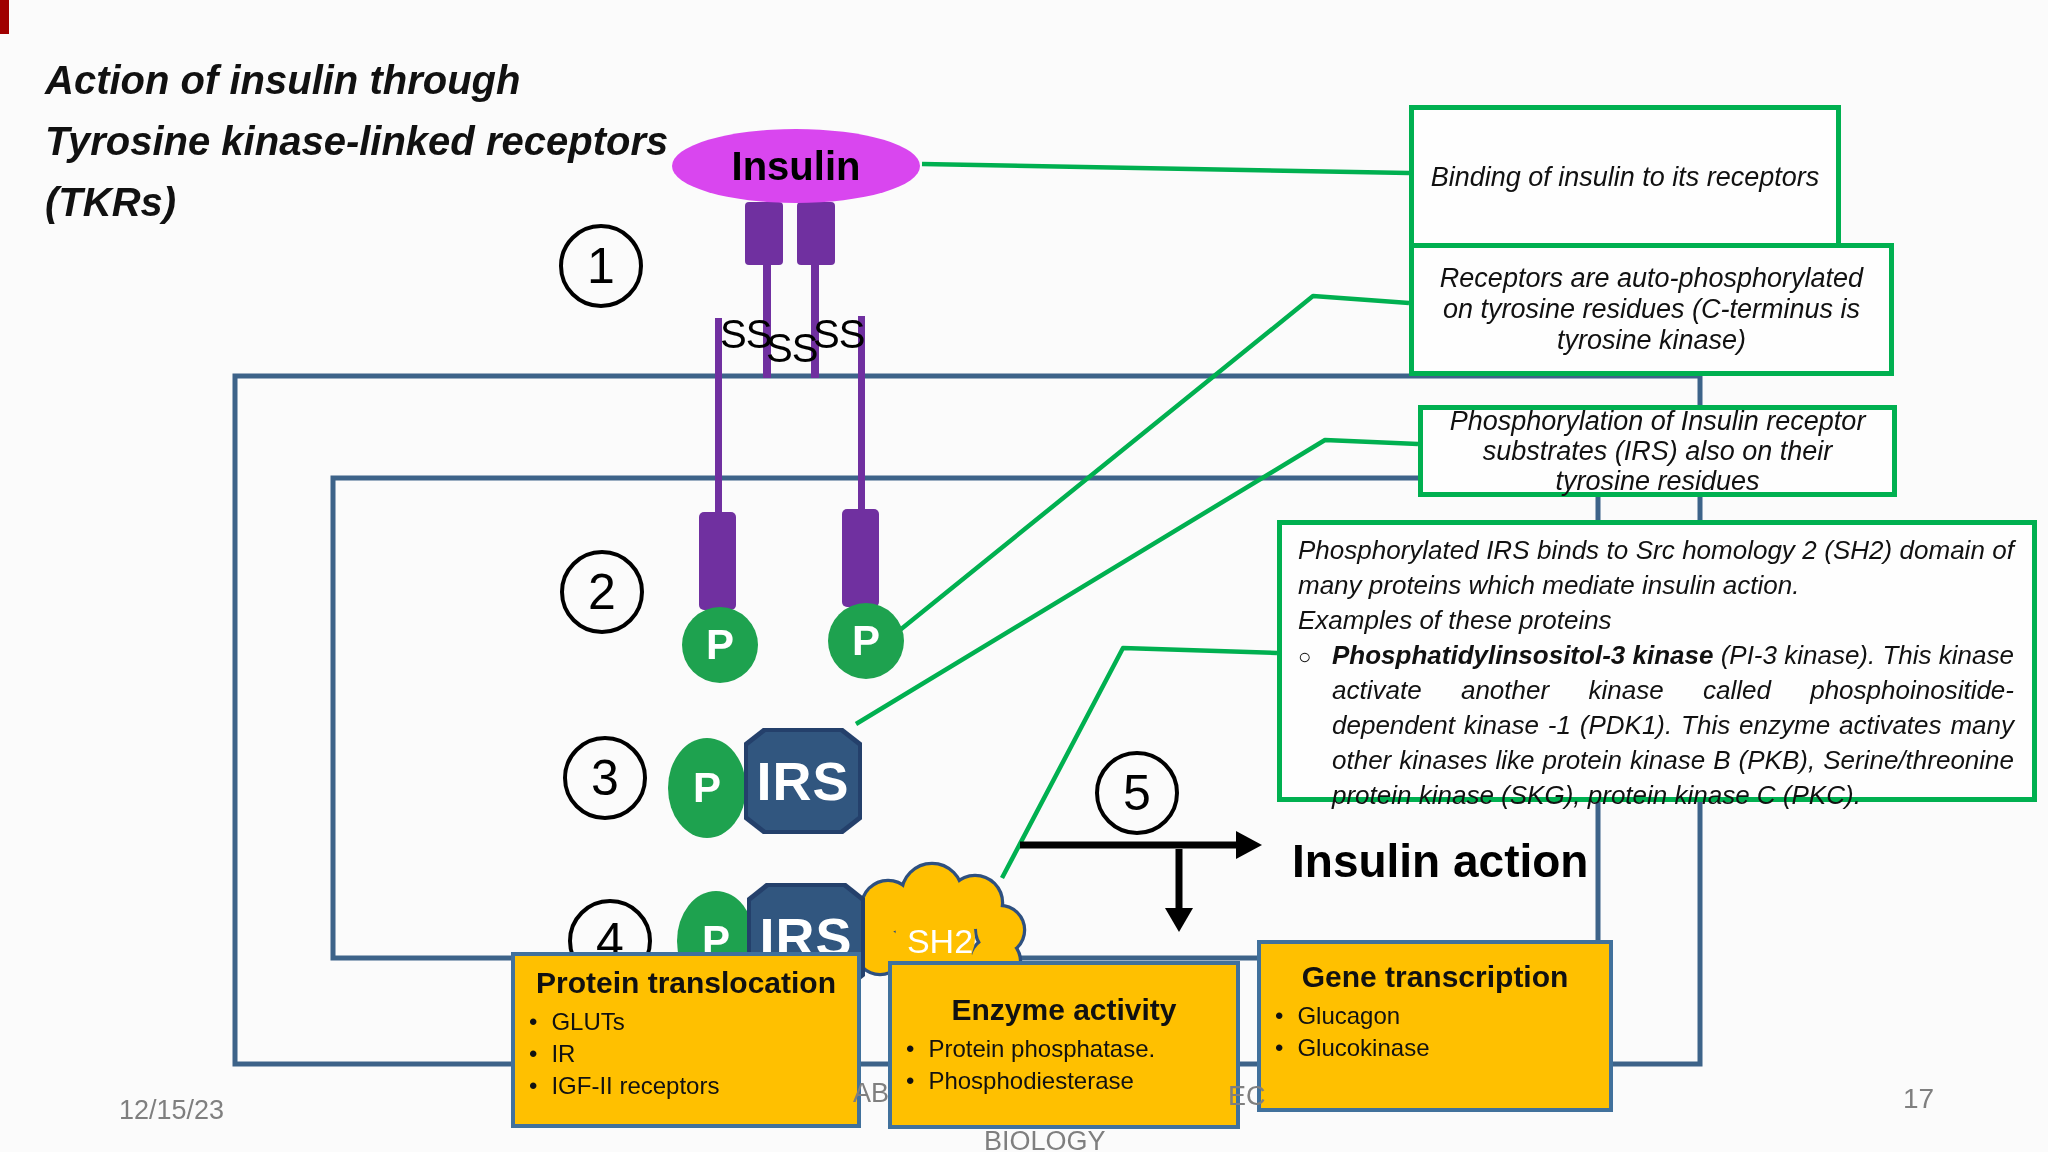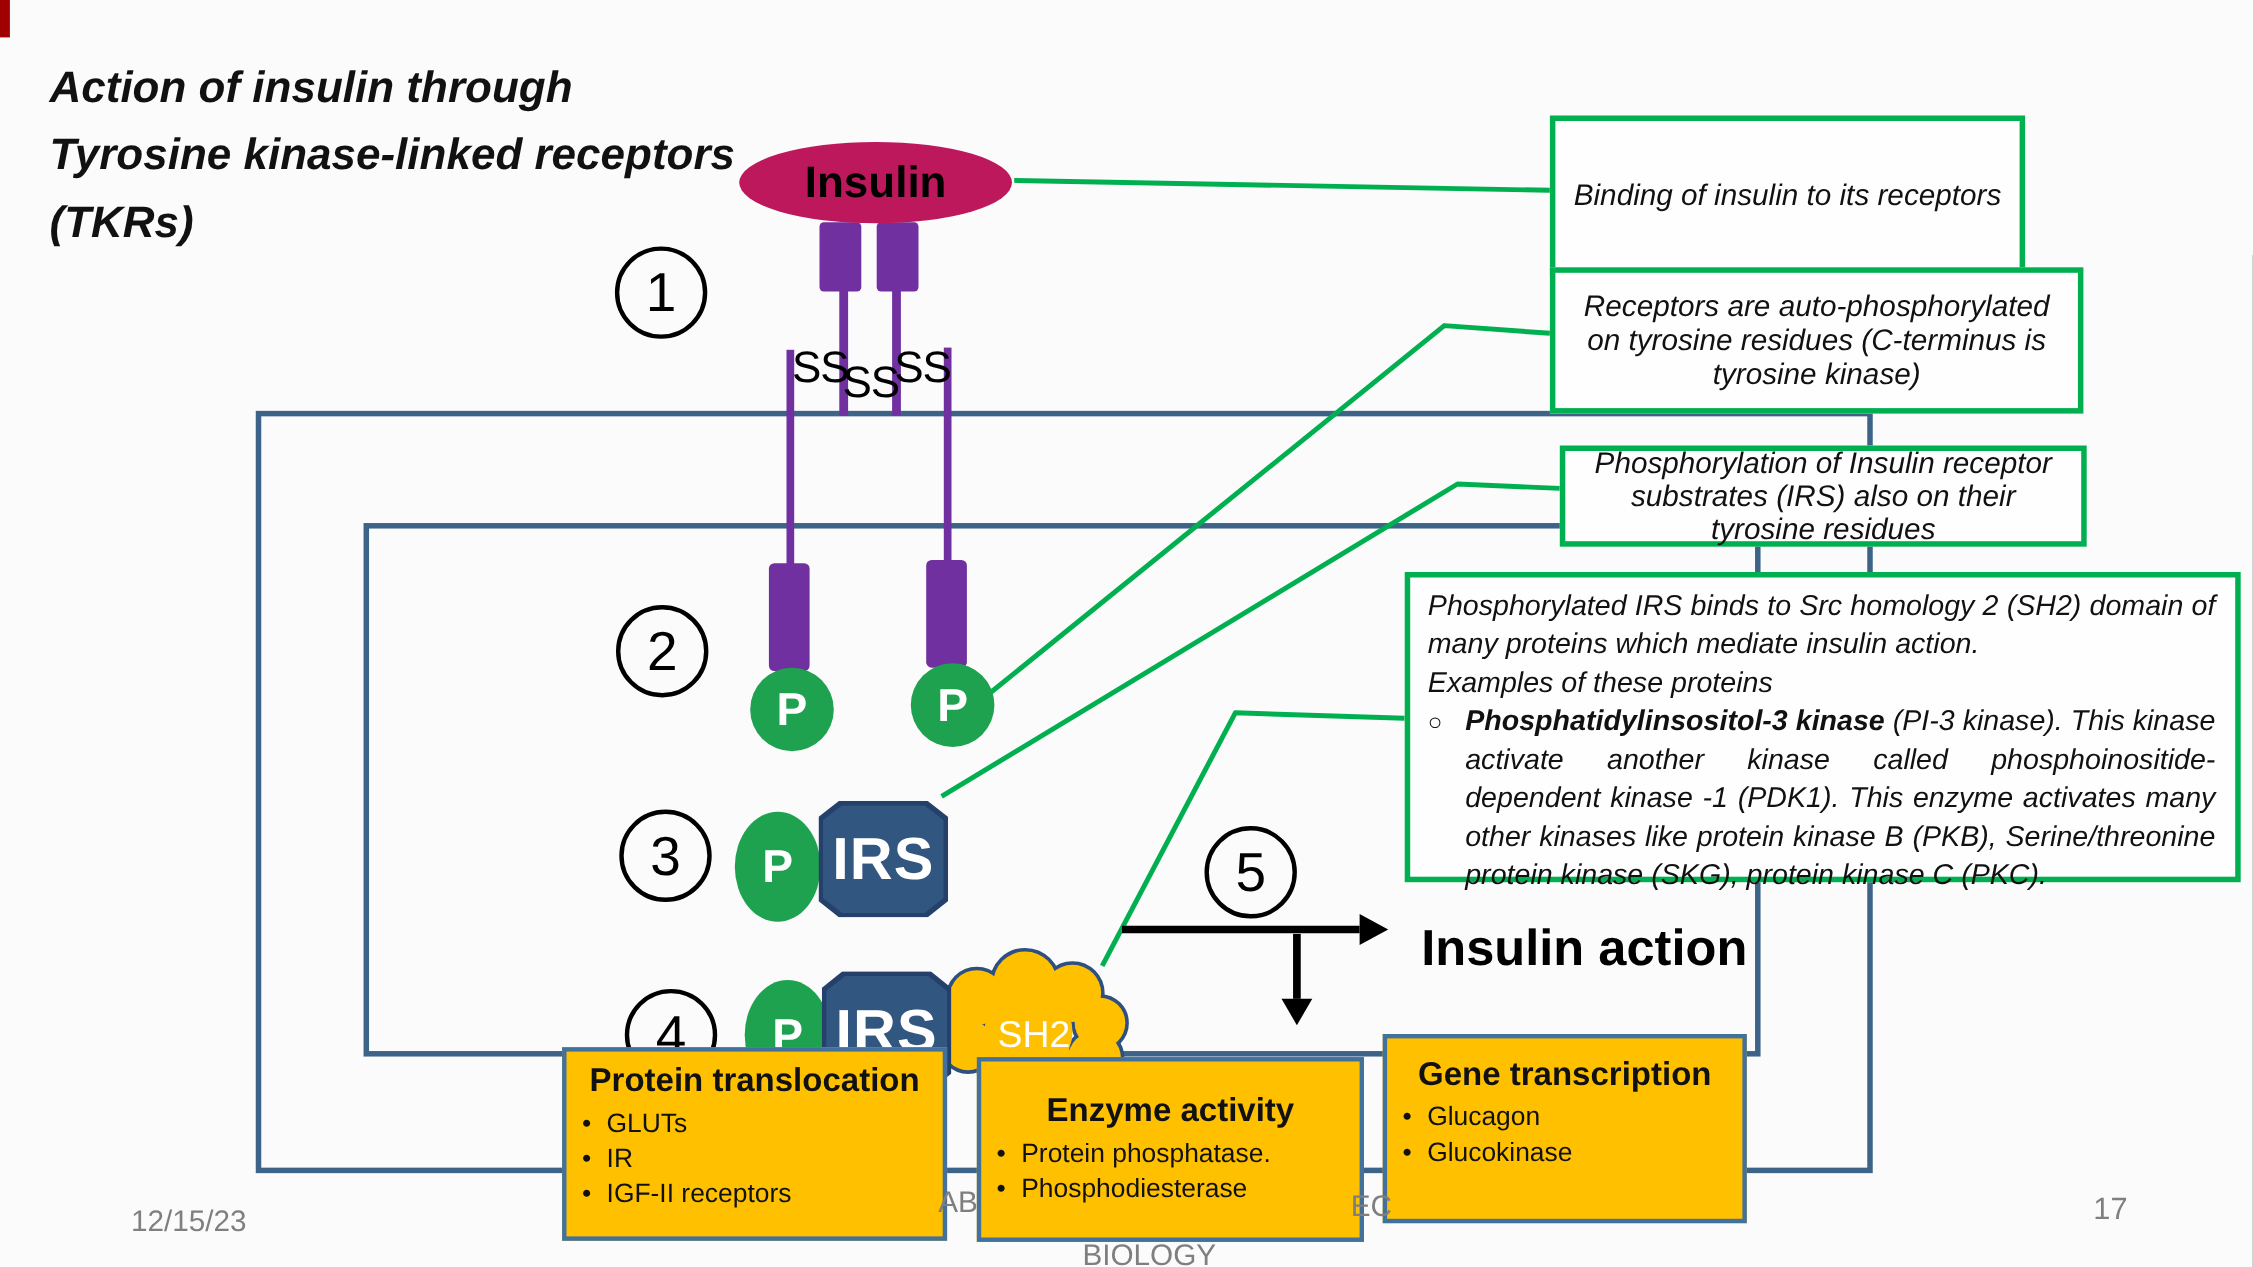--- a/index.html
+++ b/index.html
@@ -5,21 +5,21 @@
   html,body{margin:0;padding:0;background:#888;}
   #slide{
     position:relative;width:2048px;height:1152px;background:#FBFBFB;
     font-family:"Liberation Sans",sans-serif;overflow:hidden;
   }
   .abs{position:absolute;}
   
   #title{left:45px;top:50px;width:680px;font-size:40px;font-weight:bold;font-style:italic;color:#111;line-height:61px;}
   #title span{display:block;}
   
-  #insulin{left:672px;top:129px;width:248px;height:74px;border-radius:50%;background:#be185d;
+  #insulin{left:672px;top:129px;width:248px;height:74px;border-radius:50%;background:#d946ef;
     display:flex;align-items:center;justify-content:center;font-size:40px;font-weight:bold;color:#000;}
   
   .ss{font-size:40px;color:#000;line-height:1;letter-spacing:-1px;}
   
   .step{width:84px;height:84px;border:4px solid #000;border-radius:50%;box-sizing:border-box;
     display:flex;align-items:center;justify-content:center;font-size:50px;color:#000;background:transparent;}
   
   .pdot{background:#1EA24F;border-radius:50%;display:flex;align-items:center;justify-content:center;
     color:#fff;font-weight:bold;font-size:42px;}
   .p-round{width:76px;height:76px;}
@@ -52,21 +52,21 @@
   #infobox .lead{font-weight:bold;}
   
   .obox{background:#FFC000;border:4px solid #41719C;box-sizing:border-box;color:#111;}
   .obox .otitle{font-size:30px;font-weight:bold;text-align:center;margin-top:10px;}
   .obox ul{list-style:none;margin:6px 0 0 0;padding:0 0 0 14px;}
   .obox li{font-size:24px;line-height:32px;}
   .obox li::before{content:"•";margin-right:14px;}
   #obox1{left:511px;top:952px;width:350px;height:176px;}
   #obox2{left:888px;top:961px;width:352px;height:168px;}
   #obox2 .otitle{margin-top:28px;}
-  #obox3{left:1257px;top:940px;width:331px;height:172px;}
+  #obox3{left:1257px;top:940px;width:356px;height:172px;}
   #obox3 .otitle{margin-top:16px;}
   
   .footer{color:#7F7F7F;font-size:27px;}
   #red-sliver{left:0;top:0;width:9px;height:34px;background:#A00000;}
   svg.layer{position:absolute;left:0;top:0;}
 </style>
 </head>
 <body>
 
 <div id="slide">

